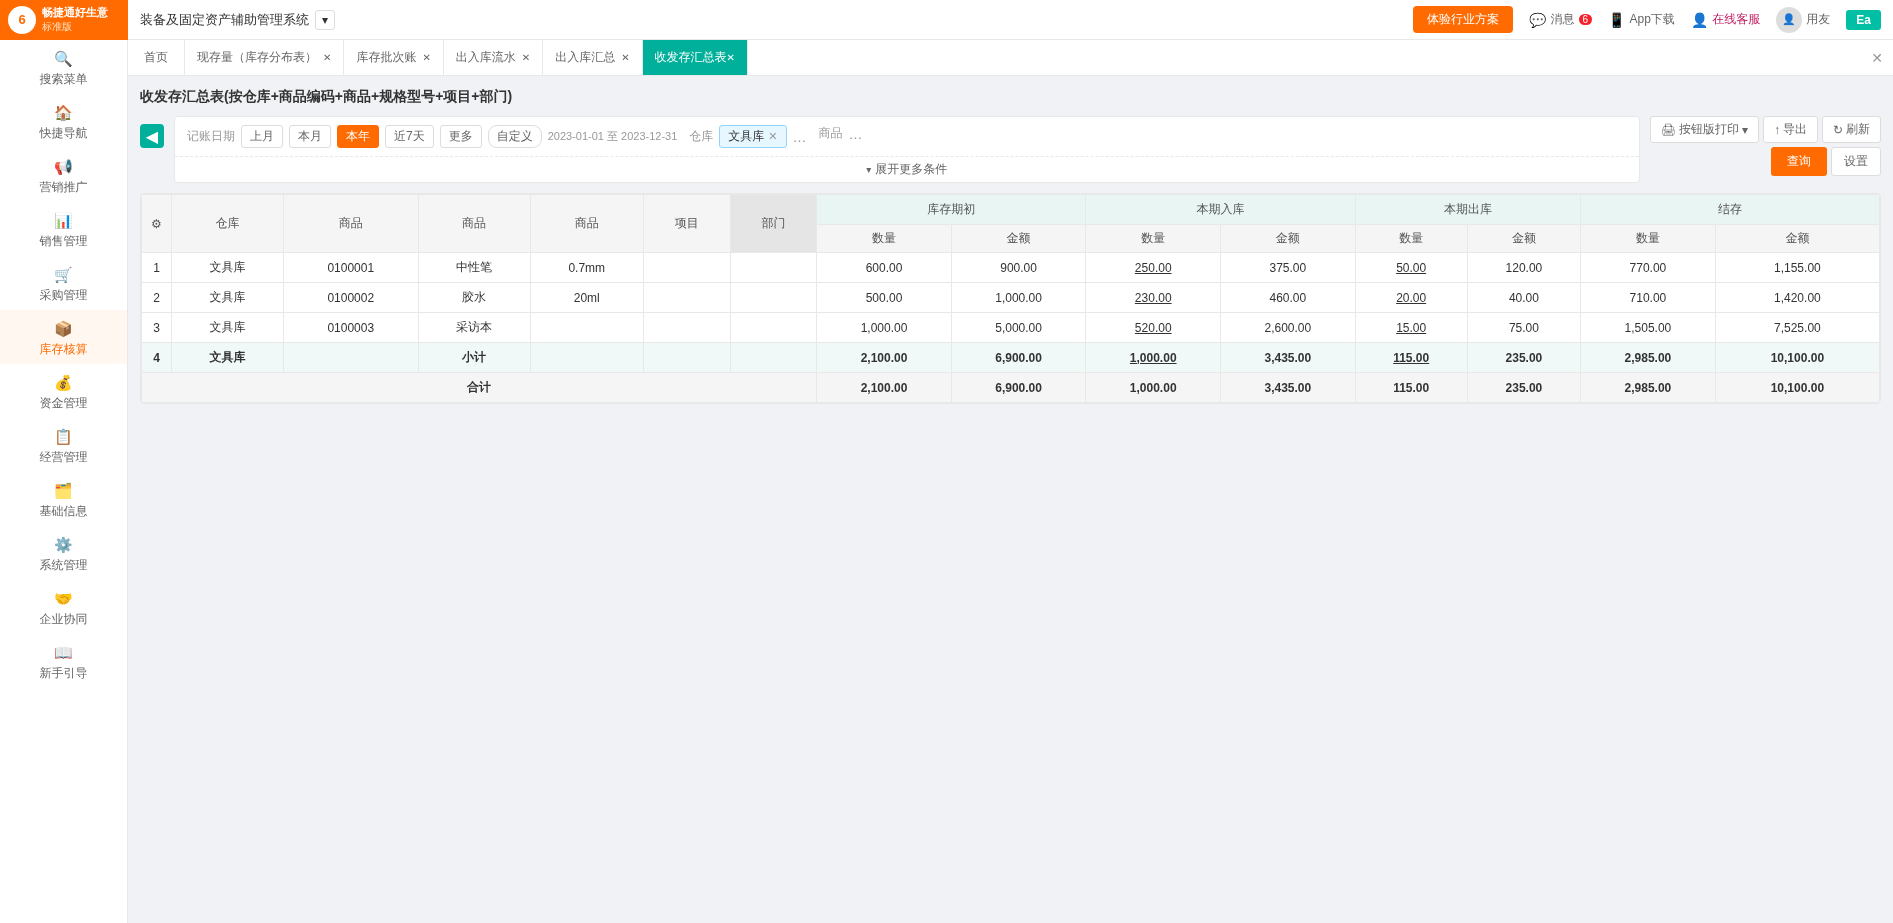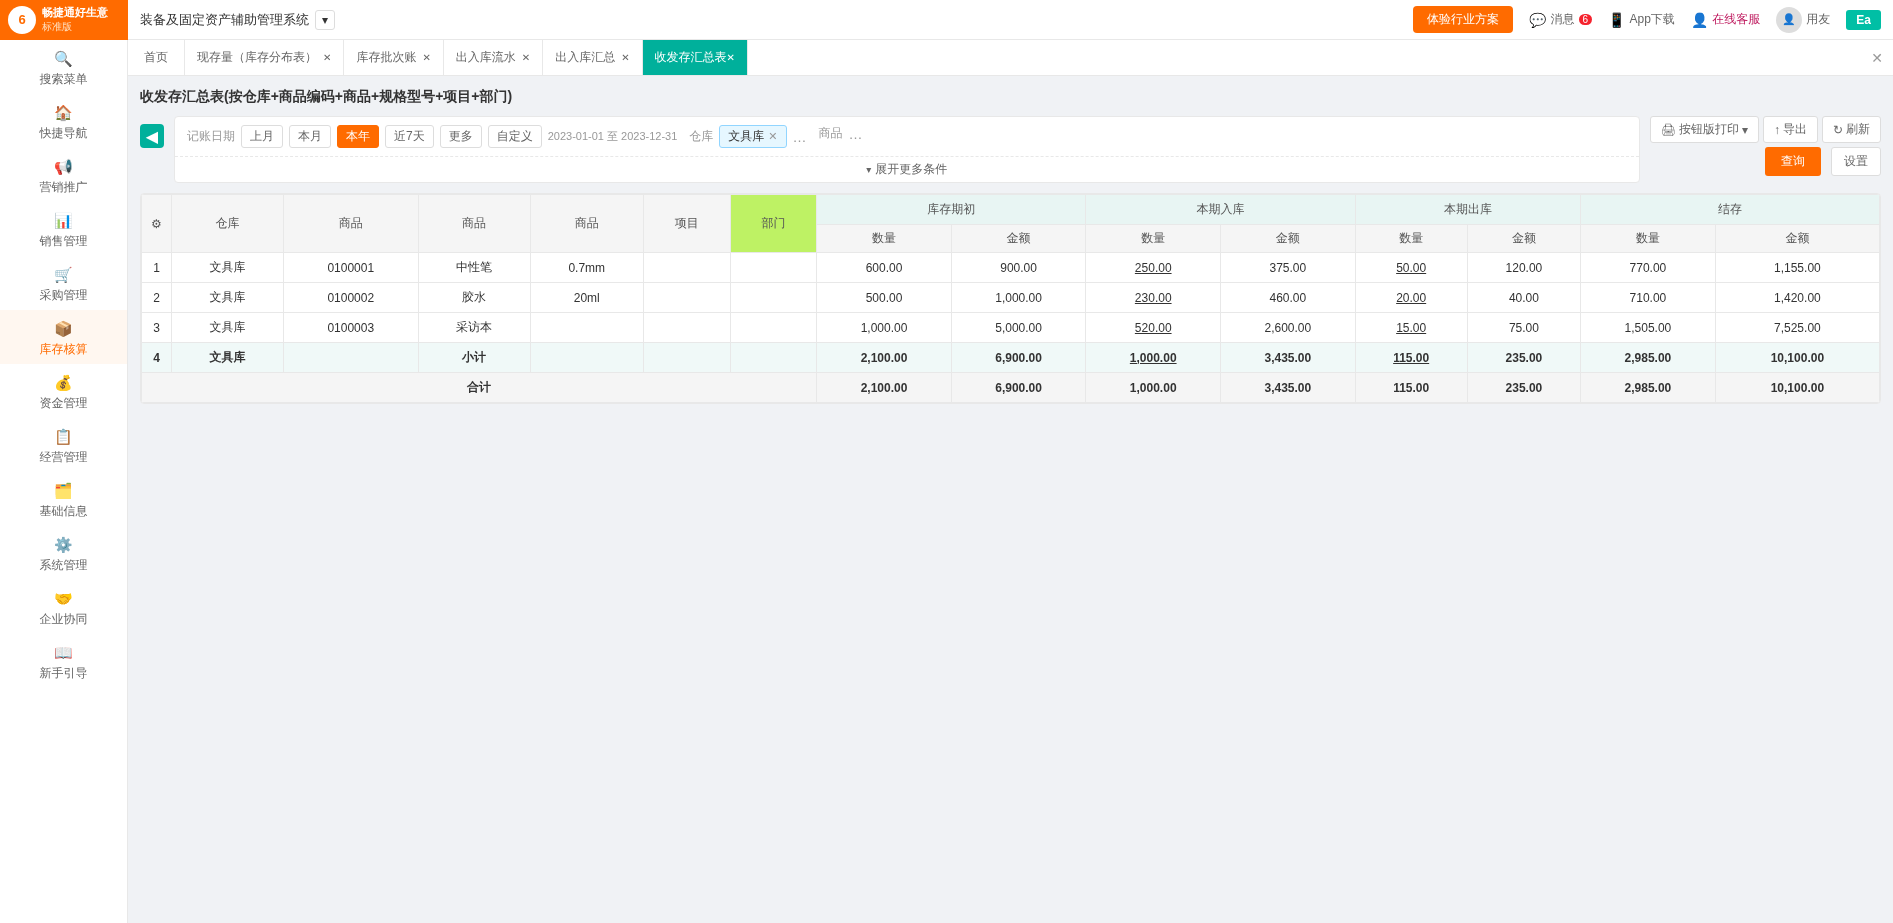--- a/index.html
+++ b/index.html
@@ -148,21 +148,21 @@
         <div style="flex:1; background:#fff; border:1px solid #e8e8e8; border-radius:4px;">
           <div style="display:flex; align-items:flex-start; padding:8px 12px; gap:12px; flex-wrap:wrap;">
 
             <div style="display:flex; align-items:center; gap:6px; flex-wrap:wrap;">
               <span style="color:#999; font-size:12px; white-space:nowrap;">记账日期</span>
               <button style="padding:2px 8px; border:1px solid #ddd; border-radius:3px; cursor:pointer; font-size:12px; color:#666; background:#fff;">上月</button>
               <button style="padding:2px 8px; border:1px solid #ddd; border-radius:3px; cursor:pointer; font-size:12px; color:#666; background:#fff;">本月</button>
               <button style="padding:2px 8px; border:1px solid #ff6b00; border-radius:3px; cursor:pointer; font-size:12px; color:#fff; background:#ff6b00;">本年</button>
               <button style="padding:2px 8px; border:1px solid #ddd; border-radius:3px; cursor:pointer; font-size:12px; color:#666; background:#fff;">近7天</button>
               <button style="padding:2px 8px; border:1px solid #ddd; border-radius:3px; cursor:pointer; font-size:12px; color:#666; background:#fff;">更多</button>
-              <button style="padding:2px 8px; border:1px solid #ddd; border-radius:3px; cursor:pointer; font-size:12px; color:#666; background:#fff;">自定义</button>
+              <button style="padding:2px 8px; border:1px solid #ddd; border-radius:9px; cursor:pointer; font-size:12px; color:#666; background:#fff;">自定义</button>
               <span style="font-size:11px; color:#999;">2023-01-01 至 2023-12-31</span>
             </div>
 
             <div style="display:flex; align-items:center; gap:6px;">
               <span style="color:#999; font-size:12px; white-space:nowrap;">仓库</span>
               <div style="display:flex; align-items:center; gap:4px; background:#e6f7ff; border:1px solid #91d5ff; border-radius:3px; padding:2px 8px; font-size:12px;">
                 <span>文具库</span>
                 <span style="cursor:pointer; color:#999; font-size:11px;">✕</span>
               </div>
               <span style="color:#999; cursor:pointer; font-size:14px;">…</span>
@@ -189,38 +189,38 @@
             </button>
             <button style="display:flex; align-items:center; gap:3px; padding:4px 10px; border:1px solid #ddd; border-radius:3px; font-size:12px; cursor:pointer; background:#fff; color:#666;">
               <span>↑</span>
               <span>导出</span>
             </button>
             <button style="display:flex; align-items:center; gap:3px; padding:4px 10px; border:1px solid #ddd; border-radius:3px; font-size:12px; cursor:pointer; background:#fff; color:#666;">
               <span>↻</span>
               <span>刷新</span>
             </button>
           </div>
-          <div style="display:flex; gap:10px; justify-content:flex-end;">
+          <div style="display:flex; gap:4px; justify-content:flex-end;">
             <button style="background:#ff6b00; color:#fff; border:none; padding:5px 16px; border-radius:3px; font-size:12px; cursor:pointer;">查询</button>
             <button style="background:#fff; color:#666; border:1px solid #ddd; padding:5px 12px; border-radius:3px; font-size:12px; cursor:pointer;">设置</button>
           </div>
         </div>
       </div>
 
       <div style="background:#fff; border:1px solid #e8e8e8; border-radius:4px; overflow:auto;">
         <table style="width:100%; border-collapse:collapse; font-size:12px;">
           <thead>
             <tr>
               <th rowspan="2" style="background:#f5f5f5; border:1px solid #e8e8e8; padding:6px 8px; text-align:center; font-weight:normal; color:#555; width:30px;">⚙</th>
               <th rowspan="2" style="background:#f5f5f5; border:1px solid #e8e8e8; padding:6px 8px; text-align:center; font-weight:normal; color:#555;">仓库</th>
               <th rowspan="2" style="background:#f5f5f5; border:1px solid #e8e8e8; padding:6px 8px; text-align:center; font-weight:normal; color:#555;">商品</th>
               <th rowspan="2" style="background:#f5f5f5; border:1px solid #e8e8e8; padding:6px 8px; text-align:center; font-weight:normal; color:#555;">商品</th>
               <th rowspan="2" style="background:#f5f5f5; border:1px solid #e8e8e8; padding:6px 8px; text-align:center; font-weight:normal; color:#555;">商品</th>
               <th rowspan="2" style="background:#f5f5f5; border:1px solid #e8e8e8; padding:6px 8px; text-align:center; font-weight:normal; color:#555;">项目</th>
-              <th rowspan="2" style="background:#bef264; border:1px solid #e8e8e8; padding:6px 8px; text-align:center; font-weight:normal; color:#555;">部门</th>
+              <th rowspan="2" style="background:#e5e5e5; border:1px solid #e8e8e8; padding:6px 8px; text-align:center; font-weight:normal; color:#555;">部门</th>
               <th colspan="2" style="background:#e8f5f3; border:1px solid #e8e8e8; padding:6px 8px; text-align:center; font-weight:normal; color:#555;">库存期初</th>
               <th colspan="2" style="background:#e8f5f3; border:1px solid #e8e8e8; padding:6px 8px; text-align:center; font-weight:normal; color:#555;">本期入库</th>
               <th colspan="2" style="background:#e8f5f3; border:1px solid #e8e8e8; padding:6px 8px; text-align:center; font-weight:normal; color:#555;">本期出库</th>
               <th colspan="2" style="background:#e8f5f3; border:1px solid #e8e8e8; padding:6px 8px; text-align:center; font-weight:normal; color:#555;">结存</th>
             </tr>
             <tr>
               <th style="background:#f5f5f5; border:1px solid #e8e8e8; padding:5px 8px; text-align:center; font-weight:normal; color:#555;">数量</th>
               <th style="background:#f5f5f5; border:1px solid #e8e8e8; padding:5px 8px; text-align:center; font-weight:normal; color:#555;">金额</th>
               <th style="background:#f5f5f5; border:1px solid #e8e8e8; padding:5px 8px; text-align:center; font-weight:normal; color:#555;">数量</th>
               <th style="background:#f5f5f5; border:1px solid #e8e8e8; padding:5px 8px; text-align:center; font-weight:normal; color:#555;">金额</th>

